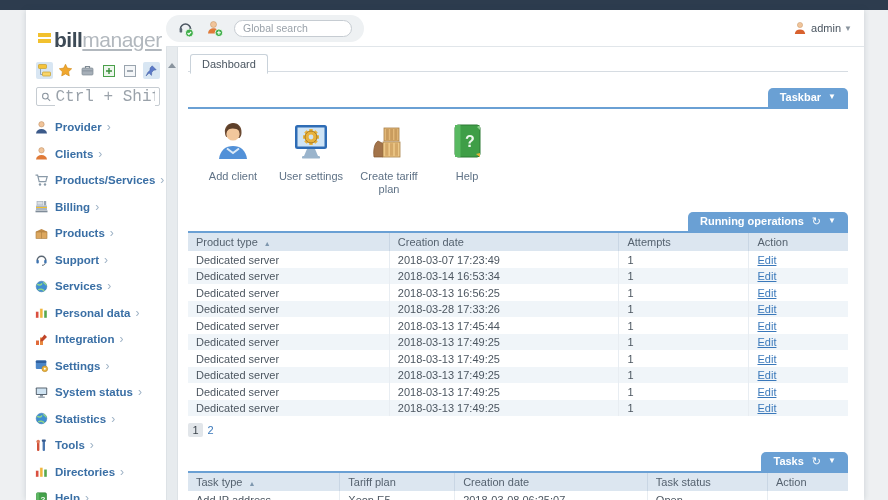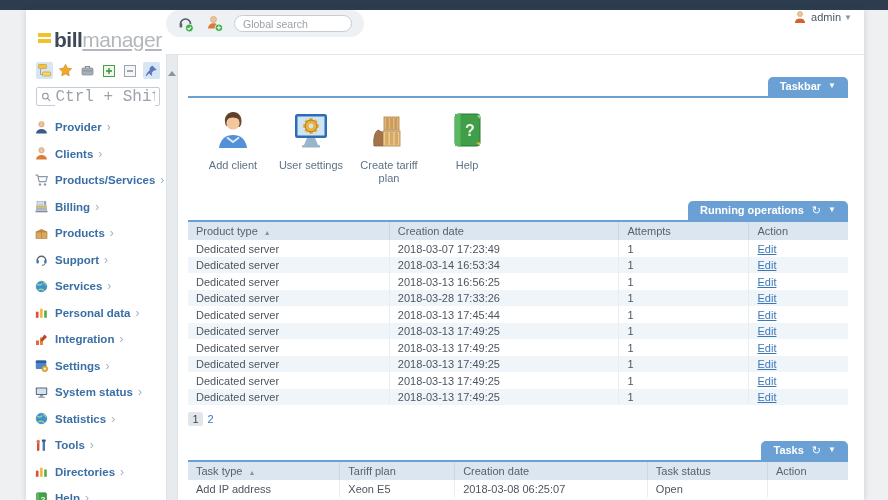--- a/index.html
+++ b/index.html
@@ -34,22 +34,22 @@
 
   .menu { margin-top:8px; }
   .menu-item { display:flex; align-items:center; height:26.5px; cursor:pointer; }
   .menu-item .icon { width:15px; height:15px; margin-right:6px; flex-shrink:0; }
   .menu-item .icon svg { display:block; }
   .menu-label { font-size:11.5px; font-weight:bold; color:#3a6fa5; white-space:nowrap; }
   .menu-arrow { color:#9fb3c6; font-size:12px; margin-left:5px; }
 
   
   .right { flex:1; display:flex; flex-direction:column; min-width:0; }
-  .main-header { height:45px; border-bottom:1px solid #e1e6ea; display:flex;
-                 align-items:flex-start; justify-content:space-between; flex-shrink:0; }
+  .main-header { height:37px; border-bottom:1px solid #e1e6ea; display:flex;
+                 align-items:center; justify-content:space-between; flex-shrink:0; }
   .quick-pill { display:flex; align-items:center; background:#eef1f3; border-radius:14px;
                 padding:4px 12px 4px 10px; margin-left:0; }
   .quick-pill .qicon { margin-right:10px; cursor:pointer; }
   .quick-pill .qicon svg { display:block; }
   .gsearch { width:118px; height:17px; border:1px solid #c6ccd2; border-radius:9px;
              padding:0 8px; font-size:10.5px; color:#6a737c; outline:none;
              font-family:"Liberation Sans",sans-serif; }
   .gsearch::placeholder { color:#9aa2aa; }
   .admin-box { display:flex; align-items:center; margin-right:12px; cursor:pointer; }
   .admin-box .icon svg { display:block; }
@@ -373,20 +373,23 @@
       </div>
     </div>
 
     <div class="right-body">
       <div class="collapse-strip">
         <div class="strip-arrow"></div>
       </div>
 
       <div class="main-content">
 
+        <div class="tab-row">
+          <span class="doc-tab">Dashboard</span>
+        </div>
 
         <div class="section">
           <div class="section-head">
             <span class="section-tab">
               <span>Taskbar</span>
               <span class="caret">▼</span>
             </span>
           </div>
           <div class="shortcuts" id="taskbar-shortcuts">
               <div class="shortcut"><span class="icon"><svg width="42" height="42" viewBox="0 0 42 42">

